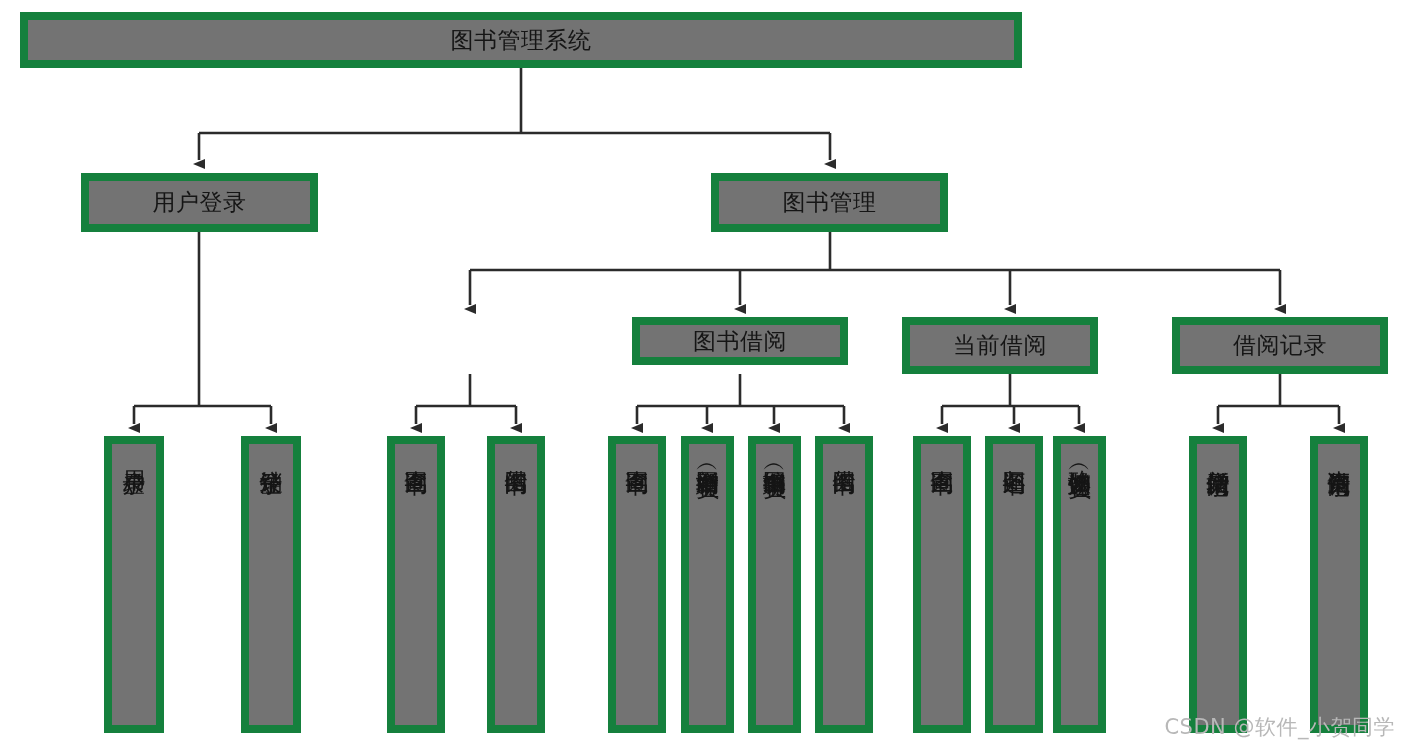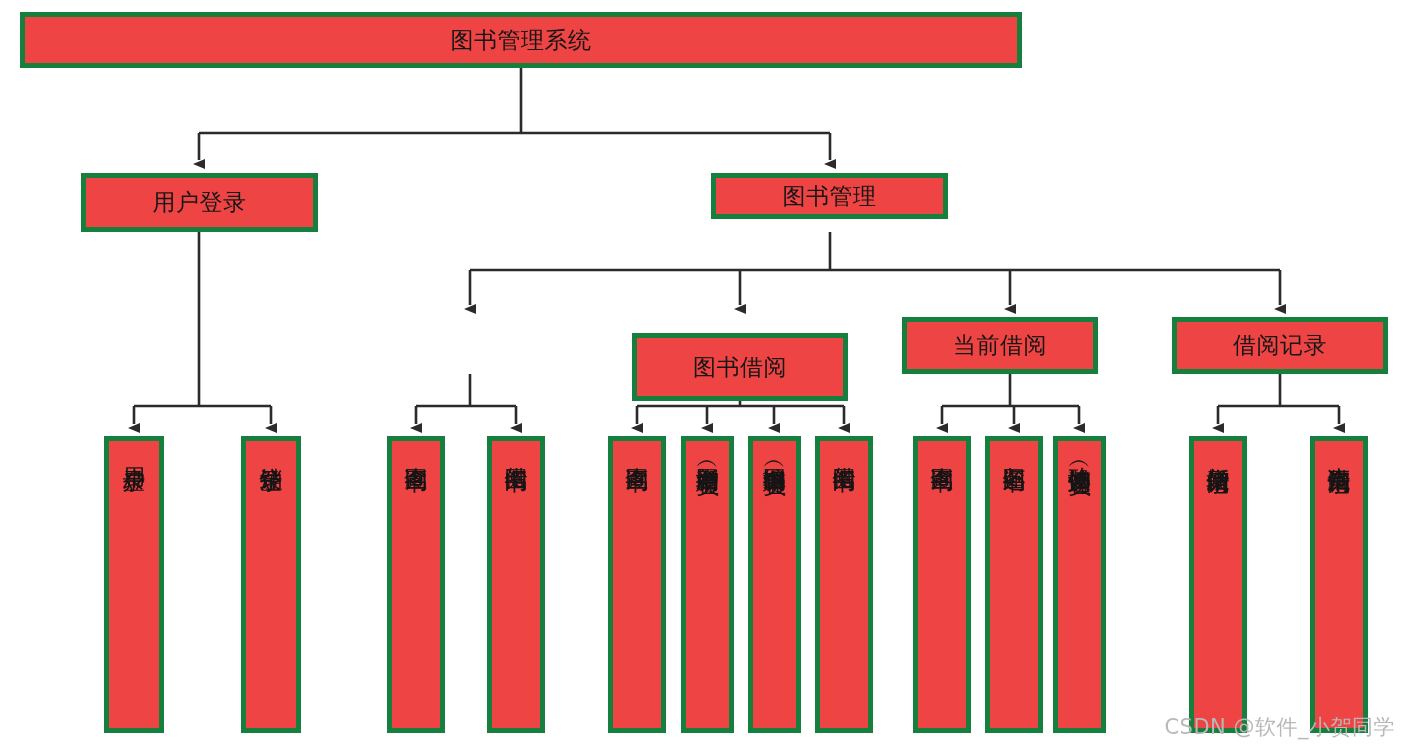--- a/index.html
+++ b/index.html
@@ -21,22 +21,22 @@
   #edges {
     position: absolute;
     left: 0;
     top: 0;
     width: 1405px;
     height: 747px;
   }
   .node {
     position: absolute;
     box-sizing: border-box;
-    border: 5px solid #15803d;
-    background: #ef4444;
+    border: 8px solid #15803d;
+    background: #737373;
     display: flex;
     align-items: center;
     justify-content: center;
     z-index: 3;
   }
   .node-label {
     font-size: 23px;
     line-height: 1.25;
     letter-spacing: 0.5px;
     color: #151515;
@@ -124,25 +124,25 @@
     </g>
   </svg>
 
   <div class="node" id="node-root" style="left: 20px; top: 12px; width: 1002px; height: 56px;">
     <span class="node-label">图书管理系统</span>
   </div>
 
   <div class="node" id="n-l2-0" style="left: 81px; top: 173px; width: 237px; height: 59px;">
     <span class="node-label">用户登录</span>
   </div>
-  <div class="node" id="n-l2-1" style="left: 711px; top: 173px; width: 237px; height: 46px;">
+  <div class="node" id="n-l2-1" style="left: 711px; top: 173px; width: 237px; height: 59px;">
     <span class="node-label">图书管理</span>
   </div>
 
-  <div class="node" id="n-l3-1" style="left: 632px; top: 333px; width: 216px; height: 68px;">
+  <div class="node" id="n-l3-1" style="left: 632px; top: 317px; width: 216px; height: 48px;">
     <span class="node-label">图书借阅</span>
   </div>
   <div class="node" id="n-l3-2" style="left: 902px; top: 317px; width: 196px; height: 57px;">
     <span class="node-label">当前借阅</span>
   </div>
   <div class="node" id="n-l3-3" style="left: 1172px; top: 317px; width: 216px; height: 57px;">
     <span class="node-label">借阅记录</span>
   </div>
 
   <div class="node leaf" id="n-lf-0" style="left: 104px; top: 436px; width: 60px; height: 297px;">

